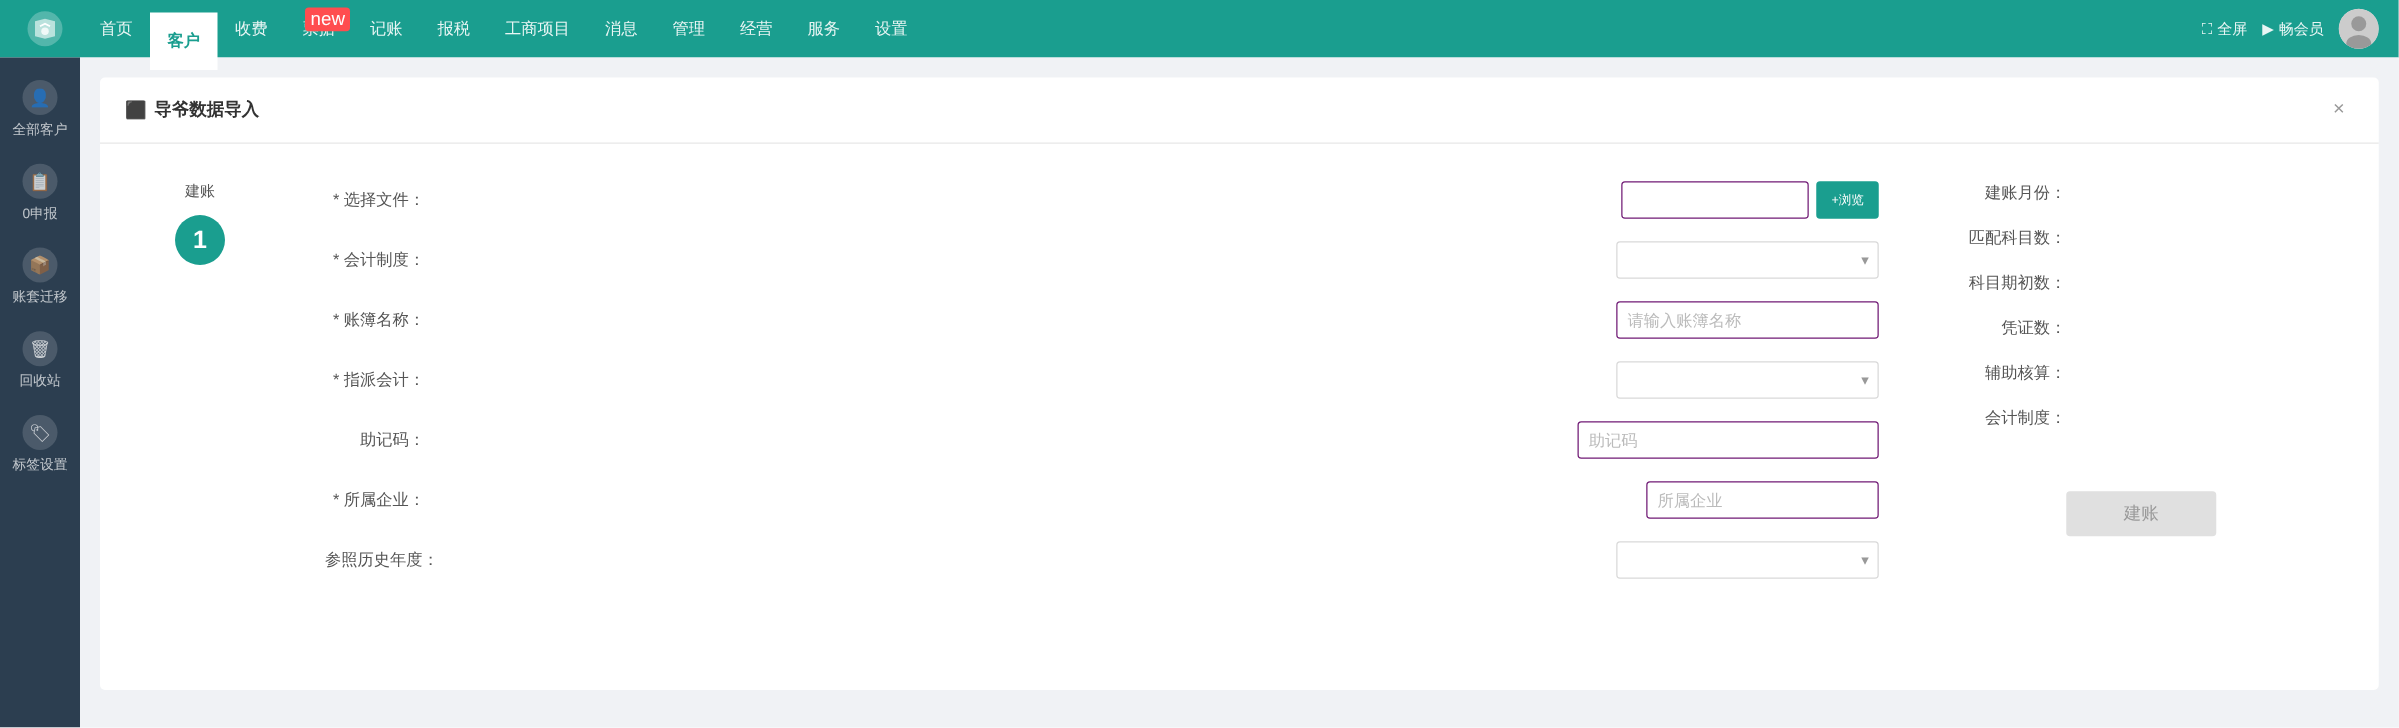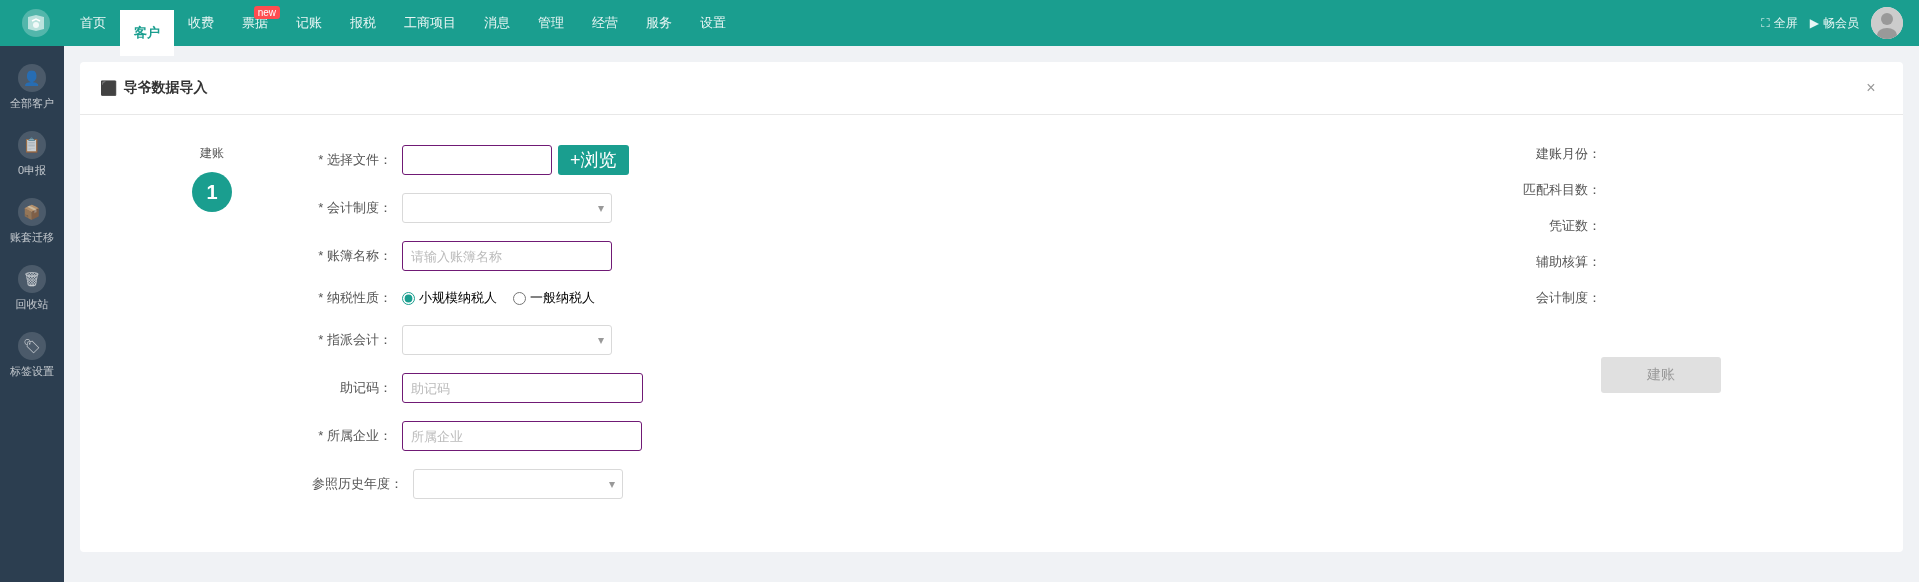--- a/index.html
+++ b/index.html
@@ -43,21 +43,21 @@
       margin-top: 20px;
     }
     .nav-item.active {
       background: #fff;
       color: #1a9e8f;
       font-weight: bold;
     }
     .nav-badge {
       background: #ff4d4f;
       color: white;
-      font-size: 10px;
+      font-size: 15px;
       padding: 1px 4px;
       border-radius: 3px;
       position: absolute;
       top: 6px;
       right: 2px;
     }
     .nav-right {
       display: flex;
       align-items: center;
       gap: 12px;
@@ -146,21 +146,21 @@
       width: 24px; height: 24px;
       display: flex; align-items: center; justify-content: center;
       cursor: pointer;
       font-size: 16px;
       color: #999;
     }
 
     
     .form-area {
       display: flex;
-      padding: 30px 92px;
+      padding: 30px 40px;
       gap: 60px;
     }
     .left-step {
       display: flex;
       flex-direction: column;
       align-items: center;
       gap: 10px;
       min-width: 80px;
     }
     .step-label {
@@ -178,20 +178,21 @@
     }
 
     .form-section {
       flex: 1;
     }
     .form-row {
       display: flex;
       align-items: center;
       margin-bottom: 18px;
       gap: 10px;
+      justify-content: space-between;
     }
     .form-label {
       min-width: 80px;
       text-align: right;
       color: #555;
       font-size: 13px;
     }
     .form-input {
       height: 30px;
       border: 1px solid #701a75;
@@ -231,21 +232,21 @@
       font-size: 12px;
     }
     .browse-btn {
       height: 30px;
       padding: 0 12px;
       background: #1a9e8f;
       color: white;
       border: none;
       border-radius: 3px;
       cursor: pointer;
-      font-size: 18px;
+      font-size: 10px;
     }
 
     .file-input-group {
       display: flex;
       gap: 6px;
       align-items: center;
     }
     .file-input {
       width: 150px;
     }
@@ -410,51 +411,38 @@
                 <option value=""></option>
               </select>
             </div>
           </div>
 
           <div class="form-row">
             <span class="form-label">* 账簿名称：</span>
             <input type="text" class="form-input" style="width: 210px;" placeholder="请输入账簿名称">
           </div>
 
-          <div class="form-row">
-            <span class="form-label">* 纳税性质：</span>
-            <div class="radio-group">
-              <label class="radio-item">
-                <input type="radio" name="tax" value="small" checked="" style="">
-                <span>小规模纳税人</span>
-              </label>
-              <label class="radio-item">
-                <input type="radio" name="tax" value="general" style="">
-                <span>一般纳税人</span>
-              </label>
-            </div>
-          </div>
 
           <div class="form-row">
             <span class="form-label">* 指派会计：</span>
             <div class="select-wrapper">
               <select class="form-select">
                 <option value=""></option>
               </select>
             </div>
           </div>
 
           <div class="form-row">
             <span class="form-label">助记码：</span>
             <input type="text" class="form-input" style="width: 241px;" placeholder="助记码">
           </div>
 
           <div class="form-row">
             <span class="form-label">* 所属企业：</span>
-            <input type="text" class="form-input" style="width: 240px;" placeholder="所属企业">
+            <input type="text" class="form-input" style="width: 186px;" placeholder="所属企业">
           </div>
 
           <div class="form-row">
             <span class="form-label">参照历史年度：</span>
             <div class="select-wrapper">
               <select class="form-select">
                 <option value=""></option>
               </select>
             </div>
           </div>
@@ -463,20 +451,24 @@
         <div class="right-section">
           <div class="info-row">
             <span class="info-label">建账月份：</span>
             <span class="info-value"></span>
           </div>
           <div class="info-row">
             <span class="info-label">匹配科目数：</span>
             <span class="info-value"></span>
           </div>
           <div class="info-row">
+            <span class="info-label">科目期初数：</span>
+            <span class="info-value"></span>
+          </div>
+          <div class="info-row">
             <span class="info-label">凭证数：</span>
             <span class="info-value"></span>
           </div>
           <div class="info-row">
             <span class="info-label">辅助核算：</span>
             <span class="info-value"></span>
           </div>
           <div class="info-row">
             <span class="info-label">会计制度：</span>
             <span class="info-value"></span>

